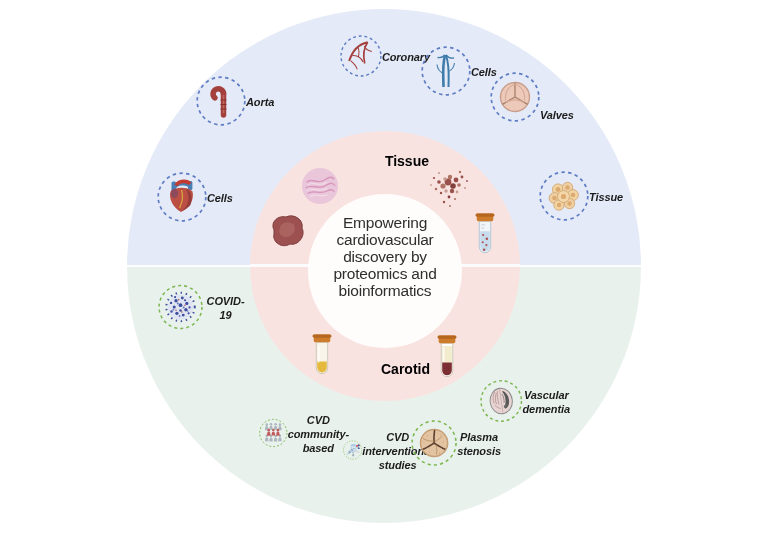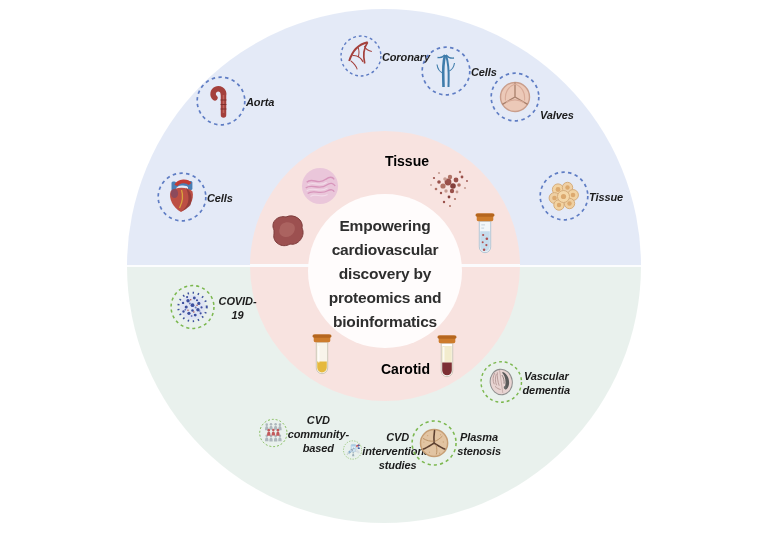--- a/index.html
+++ b/index.html
@@ -9,45 +9,45 @@
   
   .outer{position:absolute;left:127px;top:9px;width:514px;height:514px;border-radius:50%;
     background:linear-gradient(to bottom,#e4eaf7 0,#e4eaf7 calc(50% - 1.5px),
       #fcfdfe calc(50% - 1.5px),#fcfdfe calc(50% + 1.5px),#e9f1ed calc(50% + 1.5px),#e9f1ed 100%);}
   .inner{position:absolute;left:250px;top:131px;width:270px;height:270px;border-radius:50%;
     background:linear-gradient(to bottom,#f8e3e0 0,#f8e3e0 calc(50% - 1.5px),
       #fbfbfd calc(50% - 1.5px),#fbfbfd calc(50% + 1.5px),#f8e3e0 calc(50% + 1.5px),#f8e3e0 100%);}
   .core{position:absolute;left:308px;top:194px;width:154px;height:154px;border-radius:50%;background:#fffcfc;}
 
   .title{position:absolute;left:299px;top:214px;width:172px;text-align:center;
-    font-size:15.5px;font-weight:bold;line-height:24px;color:#2e2e2e;white-space:pre-line;letter-spacing:-0.2px;}
+    font-size:15.5px;font-weight:normal;line-height:17px;color:#2e2e2e;white-space:pre-line;letter-spacing:-0.2px;}
 
   .ring-label{position:absolute;width:90px;text-align:right;font-size:14px;font-weight:bold;color:#000000;}
   .ring-label.tissue{left:339px;top:153px;}
   .ring-label.plasma{left:340px;top:361px;}
 
   
   .node{position:absolute;width:90px;display:flex;flex-direction:row;align-items:center;font-style:italic;}
   .node svg.badge{display:block;}
   .node .label{margin-top:2px;text-align:center;font-size:11px;font-weight:bold;
     line-height:1.28;color:#1c1c1c;white-space:pre-line;letter-spacing:-0.1px;}
   .dash-b{fill:none;stroke:#5f7dc4;stroke-width:1.7;stroke-dasharray:3.4 3.4;}
   .dash-g{fill:none;stroke:#7cb84f;stroke-width:1.7;stroke-dasharray:3.4 3.4;}
 
   .pos-aorta{left:196px;top:76px;}
   .pos-carotid{left:264px;top:41px;}
   .pos-coronary{left:340px;top:31px;}
   .pos-veins{left:421px;top:46px;}
   .pos-valves{left:490px;top:72px;align-items:flex-end;}
   .pos-cells{left:539px;top:171px;}
   .pos-heart{left:157px;top:172px;}
-  .pos-covid{left:170px;top:282px;}
+  .pos-covid{left:158px;top:282px;}
   .pos-mi{left:522px;top:284px;}
   .pos-cad{left:192px;top:363px;}
-  .pos-vd{left:480px;top:357px;}
+  .pos-vd{left:480px;top:376px;}
   .pos-comm{left:259px;top:408px;}
   .pos-as{left:411px;top:418px;}
   .pos-int{left:343px;top:425px;}
 
   
   .sample{position:absolute;}
   .pos-histology{left:301px;top:167px;}
   .pos-clump{left:264px;top:210px;}
   .pos-fragments{left:422px;top:164px;}
   .pos-tube-tissue{left:473px;top:212px;}

